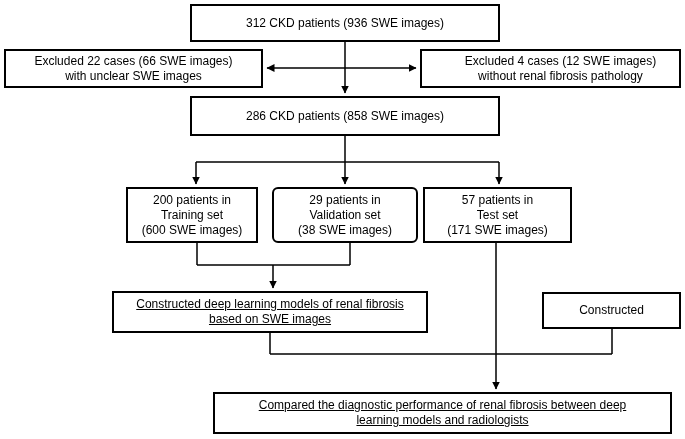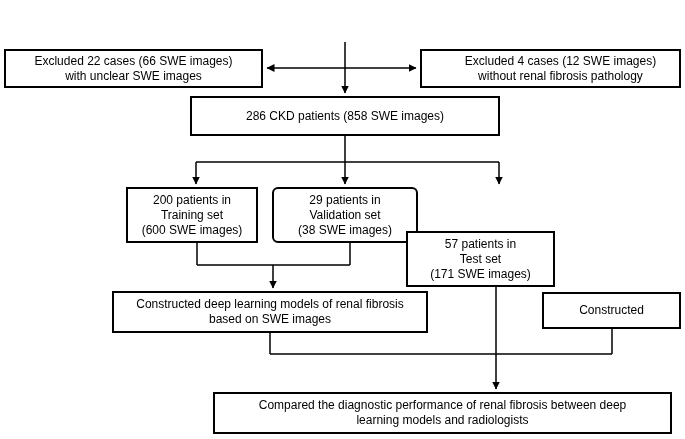--- a/index.html
+++ b/index.html
@@ -34,25 +34,25 @@
     line-height: 15px;
     padding: 1px 4px;
   }
   .box span { display: block; white-space: nowrap; }
   .b-top          { left: 190px; top: 4px;   width: 310px; height: 38px; }
   .b-excl-left    { left: 4px;   top: 49px;  width: 259px; height: 39px; }
   .b-excl-right   { left: 420px; top: 49px;  width: 261px; height: 39px; padding-left: 24px; }
   .b-included     { left: 190px; top: 96px;  width: 310px; height: 40px; }
   .b-training     { left: 126px; top: 187px; width: 132px; height: 56px; border-width: 2.5px; }
   .b-validation   { left: 272px; top: 187px; width: 146px; height: 56px; border-radius: 6px; }
-  .b-test         { left: 406px; top: 187px; width: 149px; height: 56px; border-width: 2.5px; margin-top: 44px; }
+  .b-test         { left: 423px; top: 187px; width: 149px; height: 56px; border-width: 2.5px; }
   .b-model        { left: 112px; top: 291px; width: 316px; height: 42px; }
   .b-radiologists { left: 542px; top: 292px; width: 139px; height: 37px; }
   .b-comparison   { left: 213px; top: 392px; width: 459px; height: 42px; }
-  .b-comparison span, .b-model span { white-space: normal; }
+  .b-comparison span, .b-model span { white-space: normal; text-decoration: underline; }
   line { stroke: #000000; stroke-width: 1.5; }
 </style>
 </head>
 <body>
 
 <div class="stage">
 
   <svg class="connectors" width="685" height="439" viewBox="0 0 685 439">
     <defs>
       <marker id="ah" markerWidth="10" markerHeight="9" refX="7.5" refY="4" orient="auto" markerUnits="userSpaceOnUse">
@@ -76,20 +76,23 @@
     <line x1="197" y1="265" x2="350" y2="265"></line>
     <line x1="273" y1="265" x2="273" y2="288" marker-end="url(#ah)"></line>
 
     <line x1="496" y1="243" x2="496" y2="389" marker-end="url(#ah)"></line>
 
     <line x1="270" y1="333" x2="270" y2="354"></line>
     <line x1="612" y1="329" x2="612" y2="354"></line>
     <line x1="270" y1="354" x2="612" y2="354"></line>
   </svg>
 
+  <div class="box b-top">
+    <span>312 CKD patients (936 SWE images)</span>
+  </div>
 
   <div class="box b-excl-left">
     <span>Excluded 22 cases (66 SWE images)</span>
     <span>with unclear SWE images</span>
   </div>
 
   <div class="box b-excl-right">
     <span>Excluded 4 cases (12 SWE images)</span>
     <span>without renal fibrosis pathology</span>
   </div>

